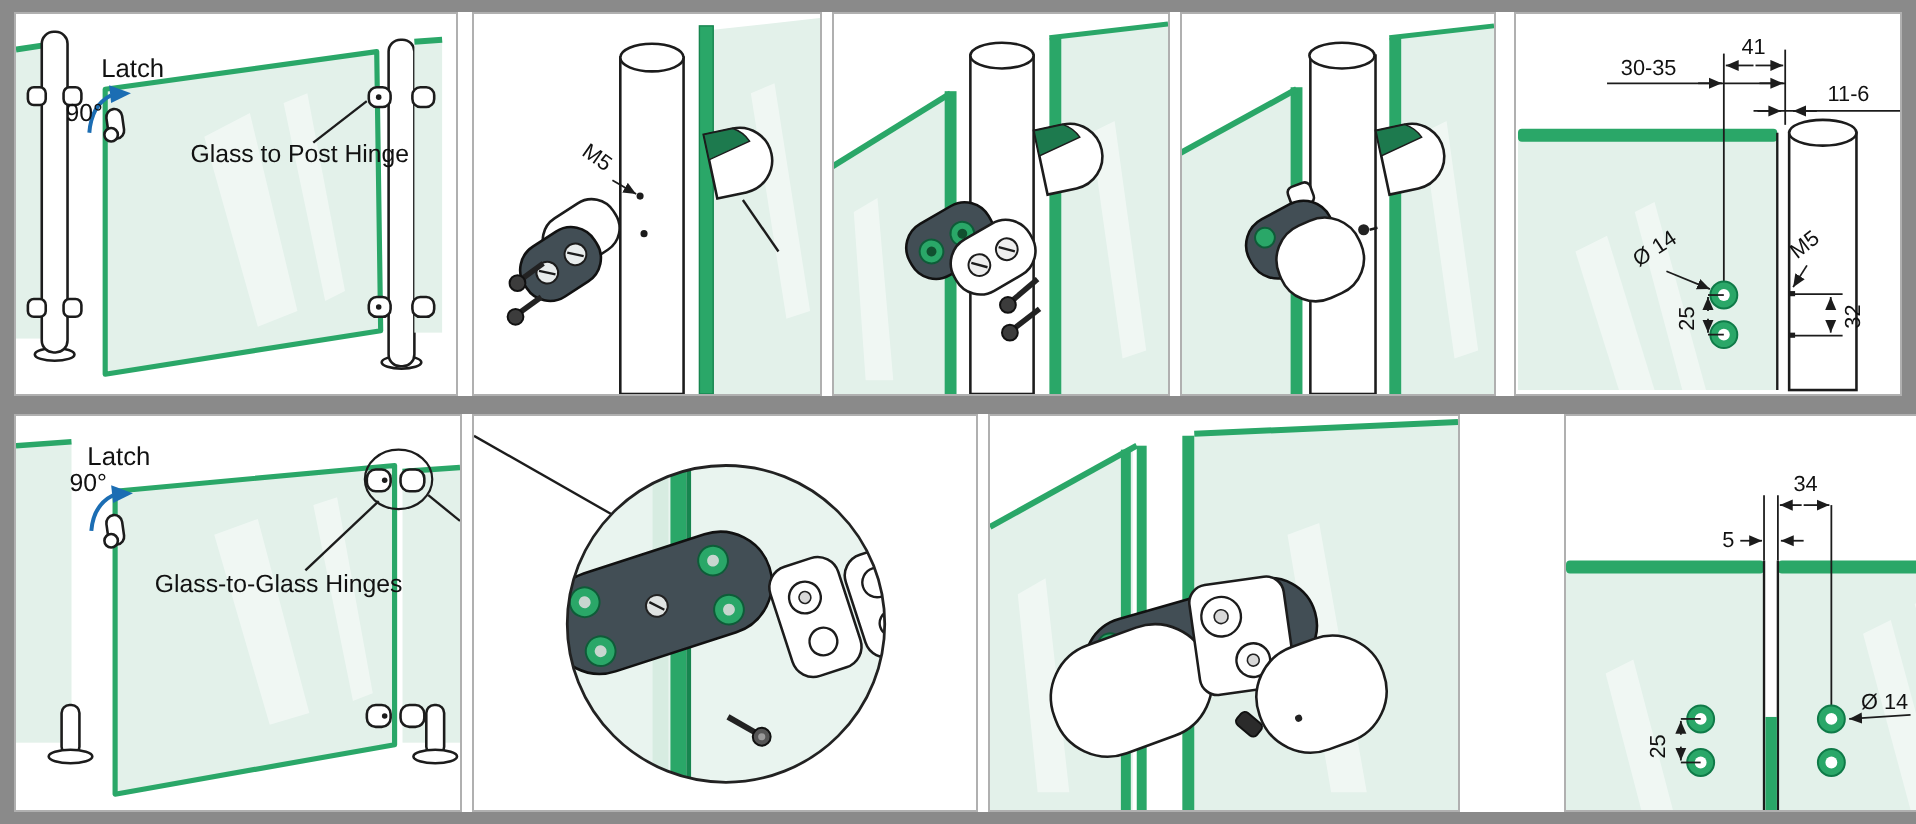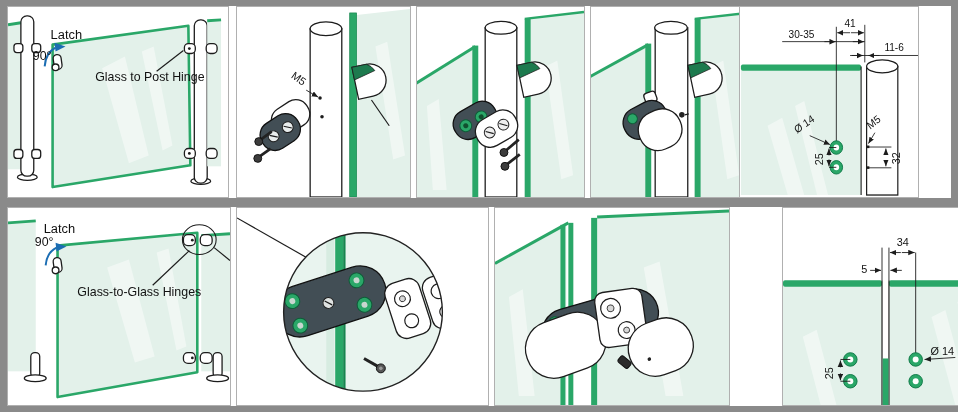--- a/index.html
+++ b/index.html
@@ -210,21 +210,21 @@
       <g transform="rotate(-24 70 124)">
         <rect class="wfill" x="48" y="104" width="44" height="40" rx="19" stroke-width="1.6"></rect>
       </g>
       <g>
         <circle cx="92" cy="109" r="2.8" fill="#222"></circle>
         <line class="ink" x1="95" y1="109" x2="99" y2="108" stroke-width="1"></line>
       </g>
     </svg>
   </div>
 
-  <div class="panel" style="left:739px;top:6px;width:180px;height:192px">
+  <div class="panel" style="left:757px;top:6px;width:194px;height:192px">
     <svg viewBox="0 0 194 192" preserveAspectRatio="none">
       <defs>
         <marker id="a5" markerWidth="8" markerHeight="7" refX="6.5" refY="3" orient="auto" markerUnits="userSpaceOnUse">
           <path d="M0,0.2 L6.5,3 L0,5.8 Z" fill="#1c1c1c"></path>
         </marker>
       </defs>
       <g>
         <rect class="gf" x="1" y="64" width="131" height="126"></rect>
         <rect class="grn" x="1" y="58" width="131" height="6.5" rx="2"></rect>
         <line class="ink" x1="132" y1="60" x2="132" y2="190" stroke-width="1"></line>

